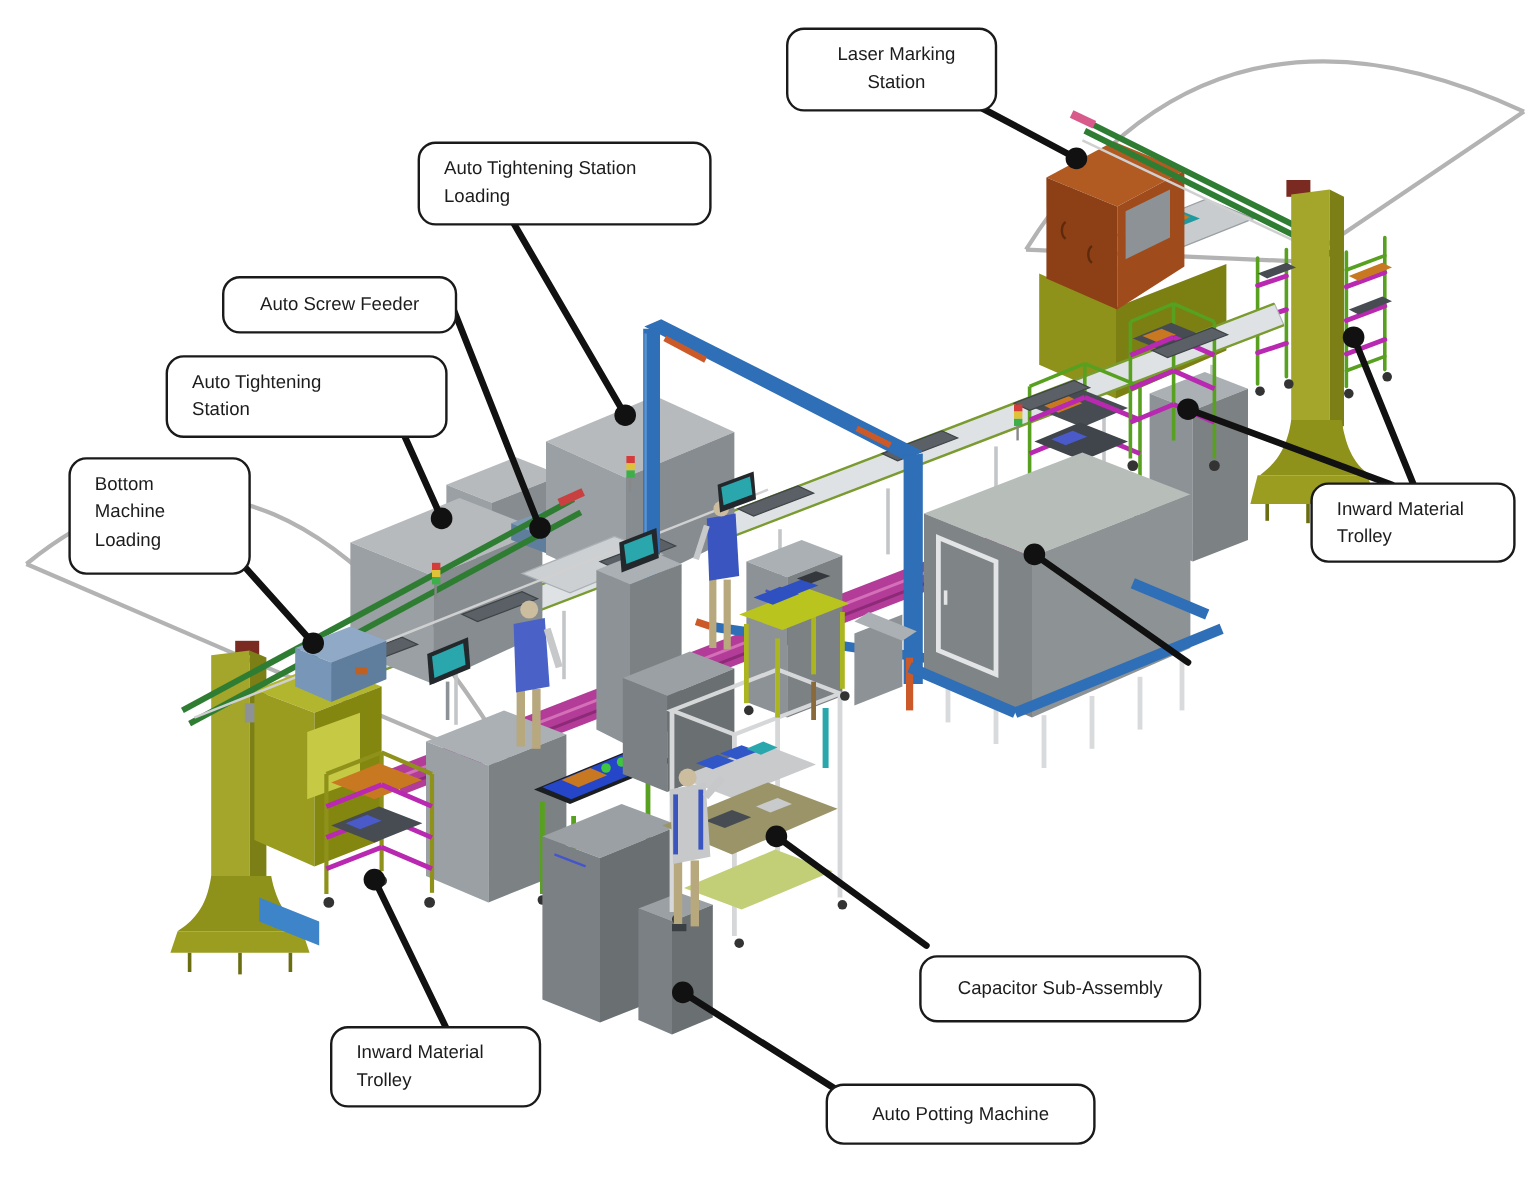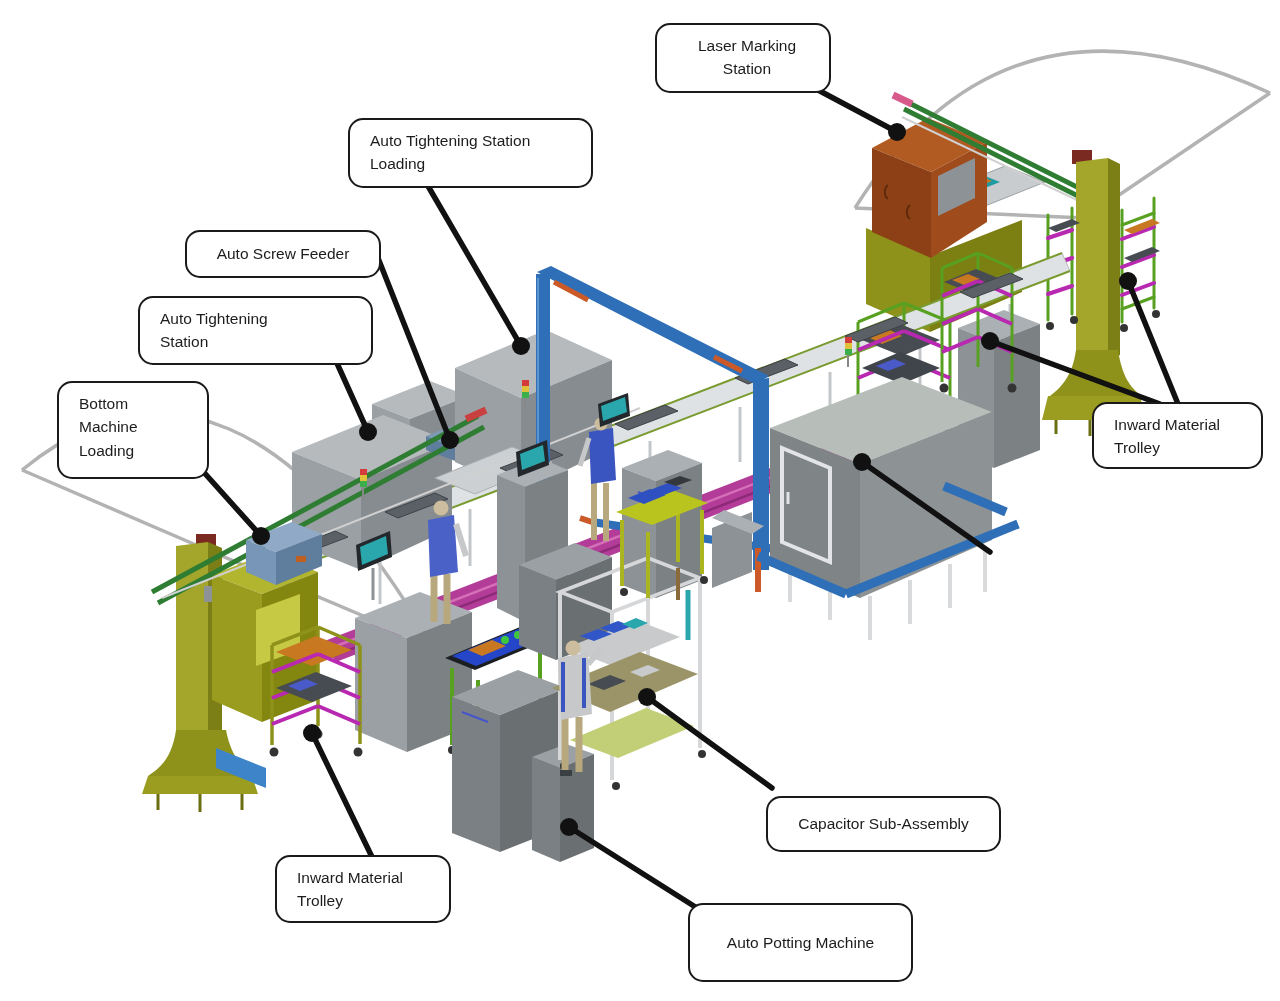--- a/index.html
+++ b/index.html
@@ -432,18 +432,18 @@
 <div class="callout" style="left:57px;top:381px;width:152px;height:98px;">Bottom
 Machine
 Loading</div>
 
 <div class="callout" style="left:1092px;top:402px;width:171px;height:67px;">Inward Material
 Trolley</div>
 
 
 <div class="callout center" style="left:766px;top:782px;width:235px;height:56px;margin-top:14px;">Capacitor Sub-Assembly</div>
 
-<div class="callout center" style="left:688px;top:903px;width:225px;height:79px;">Auto Potting Machine</div>
+<div class="callout center" style="left:688px;top:903px;width:225px;height:51px;">Auto Potting Machine</div>
 
 <div class="callout" style="left:275px;top:855px;width:176px;height:68px;">Inward Material
 Trolley</div>
 
 </div>
 
 </body></html>

